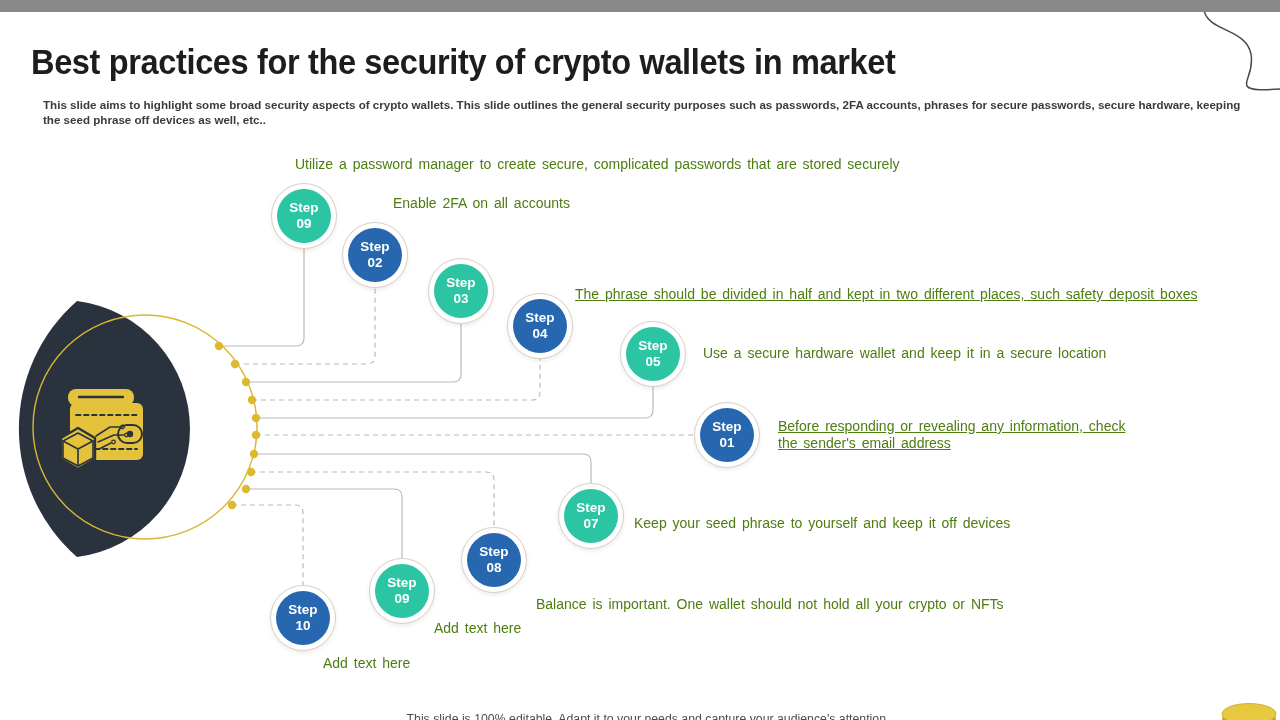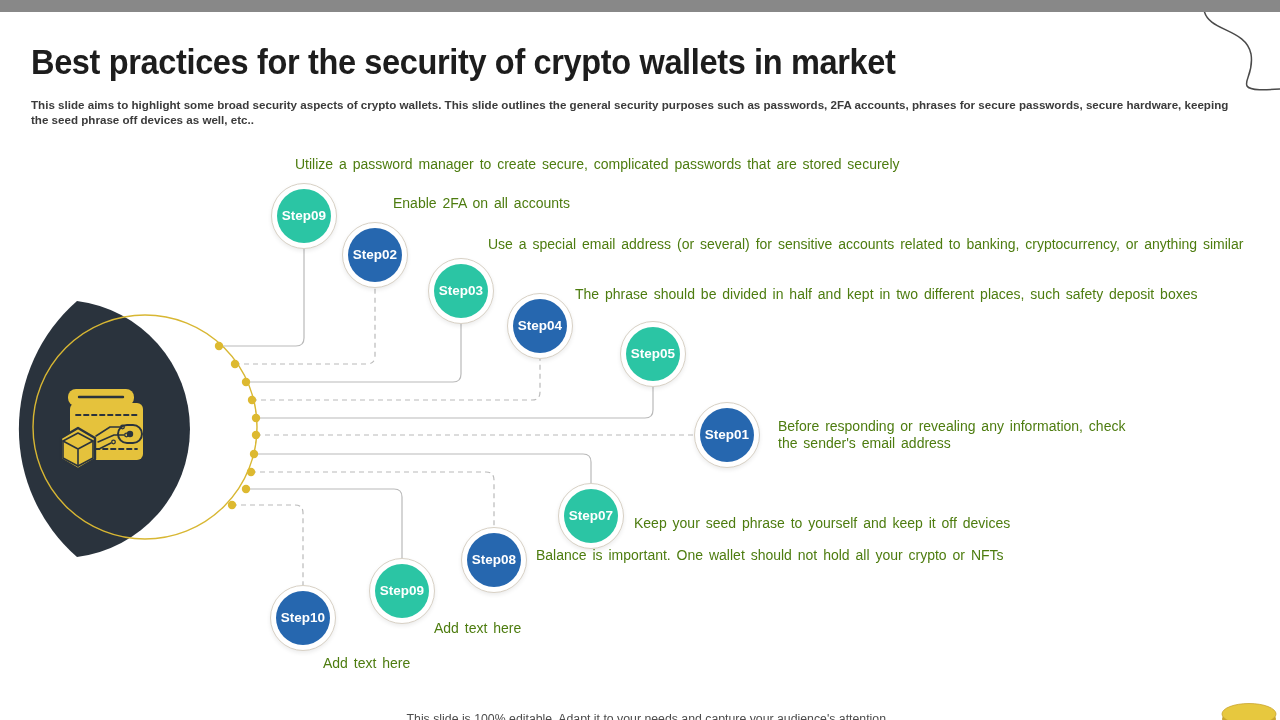--- a/index.html
+++ b/index.html
@@ -7,36 +7,36 @@
     position:relative; width:1280px; height:720px; background:#ffffff;
     overflow:hidden; font-family:"Liberation Sans", sans-serif;
     margin:12px auto;
   }
   .slide-title {
     position:absolute; left:31px; top:30px; margin:0;
     font-size:35px; font-weight:700; color:#1d1d1d; letter-spacing:-0.4px;
     transform:scaleX(0.93); transform-origin:left top; white-space:nowrap;
   }
   .slide-subtitle {
-    position:absolute; left:31px; top:86px; width:1200px; margin:0;
+    position:absolute; left:43px; top:86px; width:1200px; margin:0;
     font-size:11.6px; line-height:14.5px; color:#3b3b3b; font-weight:600;
   }
   .gfx { position:absolute; left:0; top:0; width:1280px; height:720px; z-index:1; }
   .connector { fill:none; stroke:#bababa; stroke-width:1.2px; }
   .connector.dashed { stroke-dasharray:5 4; }
   .arc-dot { fill:var(--gold-dot); }
   .steps-layer { position:absolute; left:0; top:0; width:1280px; height:720px; z-index:2; }
   .step-ring {
     position:absolute; width:66px; height:66px; border-radius:50%;
     background:#fff; border:1px solid #d8d1c5; box-sizing:border-box;
     box-shadow:0 2px 4px rgba(0,0,0,0.08);
   }
   .step-inner {
     position:absolute; left:5px; top:5px; width:54px; height:54px; border-radius:50%;
-    display:flex; flex-direction:row; align-items:center; justify-content:center;
+    display:flex; flex-direction:column; align-items:center; justify-content:center;
     color:#fff; font-weight:700; font-size:13.5px; line-height:16px; text-align:center;
   }
   .step-inner.teal { background:var(--teal); }
   .step-inner.blue { background:var(--blue); }
   .step-desc {
     position:absolute; font-size:14px; color:#4d7c0f; white-space:nowrap;
     line-height:17px; word-spacing:2px;
   }
   .slide-footer {
     position:absolute; left:0; top:700px; width:1296px; text-align:center;
@@ -123,55 +123,55 @@
           <span>02</span>
         </div>
       </div>
       <div class="step-desc" style="left: 393px; top: 183px; text-align: right;">Enable 2FA on all accounts</div>
       <div class="step-ring" style="left: 428px; top: 246px;">
         <div class="step-inner teal">
           <span>Step</span>
           <span>03</span>
         </div>
       </div>
-      <div class="step-desc" style="left: 488px; top: 224px;">Use a special email address (or several) for sensitive accounts related to banking, cryptocurrency, or anything similar</div>
       <div class="step-ring" style="left: 507px; top: 281px;">
         <div class="step-inner blue">
           <span>Step</span>
           <span>04</span>
         </div>
       </div>
-      <div class="step-desc" style="left: 575px; top: 274px;">The phrase should be divided in half and kept in two different places, such safety deposit boxes</div>
+      <div class="step-desc" style="left: 575px; top: 274px; text-decoration: underline;">The phrase should be divided in half and kept in two different places, such safety deposit boxes</div>
       <div class="step-ring" style="left: 620px; top: 309px;">
         <div class="step-inner teal">
           <span>Step</span>
           <span>05</span>
         </div>
       </div>
+      <div class="step-desc" style="left: 703px; top: 333px;">Use a secure hardware wallet and keep it in a secure location</div>
       <div class="step-ring" style="left: 694px; top: 390px;">
         <div class="step-inner blue">
           <span>Step</span>
           <span>01</span>
         </div>
       </div>
-      <div class="step-desc" style="left: 778px; top: 406px; width: 352px; white-space: normal;">Before responding or revealing any information, check the sender's email address</div>
+      <div class="step-desc" style="left: 778px; top: 406px; width: 352px; white-space: normal; text-decoration: underline;">Before responding or revealing any information, check the sender's email address</div>
       <div class="step-ring" style="left: 558px; top: 471px;">
         <div class="step-inner teal">
           <span>Step</span>
           <span>07</span>
         </div>
       </div>
       <div class="step-desc" style="left: 634px; top: 503px;">Keep your seed phrase to yourself and keep it off devices</div>
       <div class="step-ring" style="left: 461px; top: 515px;">
         <div class="step-inner blue">
           <span>Step</span>
           <span>08</span>
         </div>
       </div>
-      <div class="step-desc" style="left: 536px; top: 535px;">Balance is important. One wallet should not hold all your crypto or NFTs</div>
+      <div class="step-desc" style="left: 536px; top: 584px;">Balance is important. One wallet should not hold all your crypto or NFTs</div>
       <div class="step-ring" style="left: 369px; top: 546px;">
         <div class="step-inner teal">
           <span>Step</span>
           <span>09</span>
         </div>
       </div>
       <div class="step-desc" style="left: 434px; top: 608px;">Add text here</div>
       <div class="step-ring" style="left: 270px; top: 573px;">
         <div class="step-inner blue">
           <span>Step</span>

